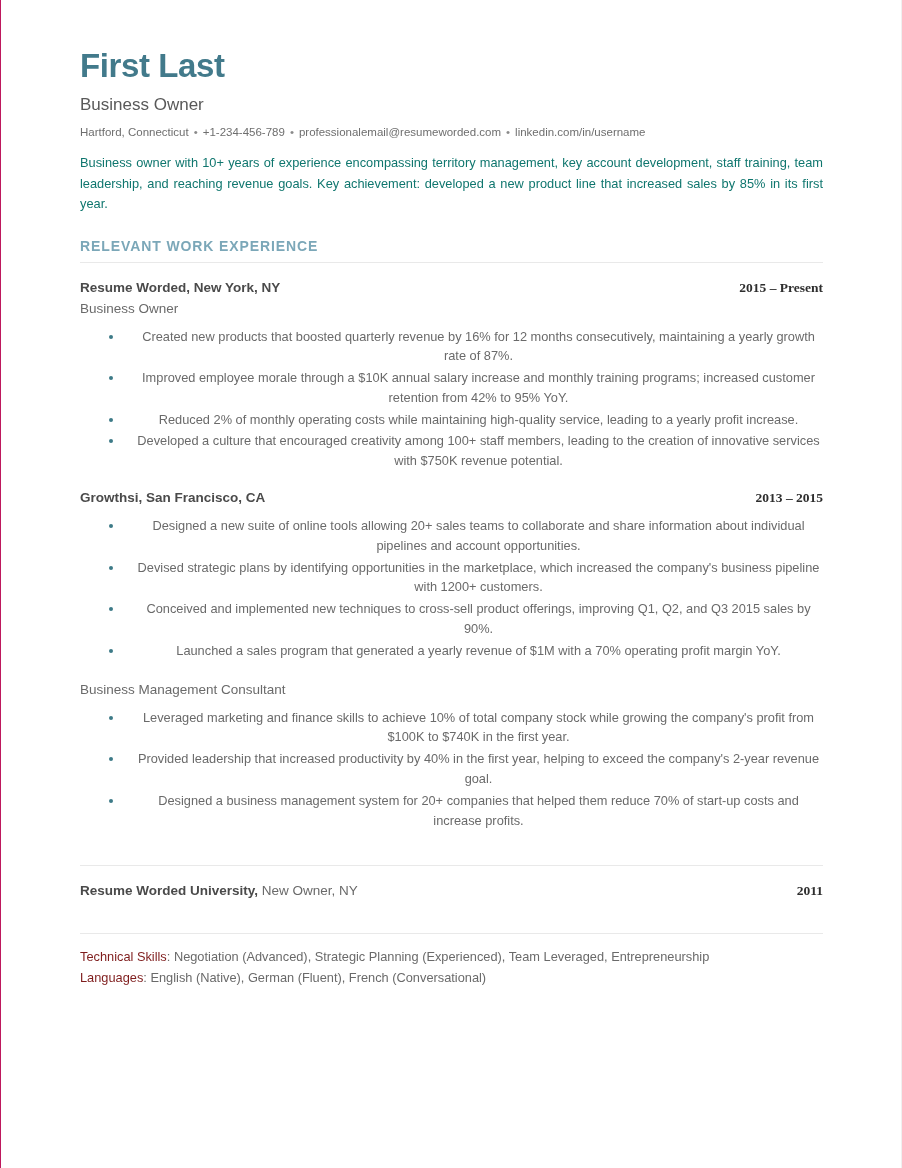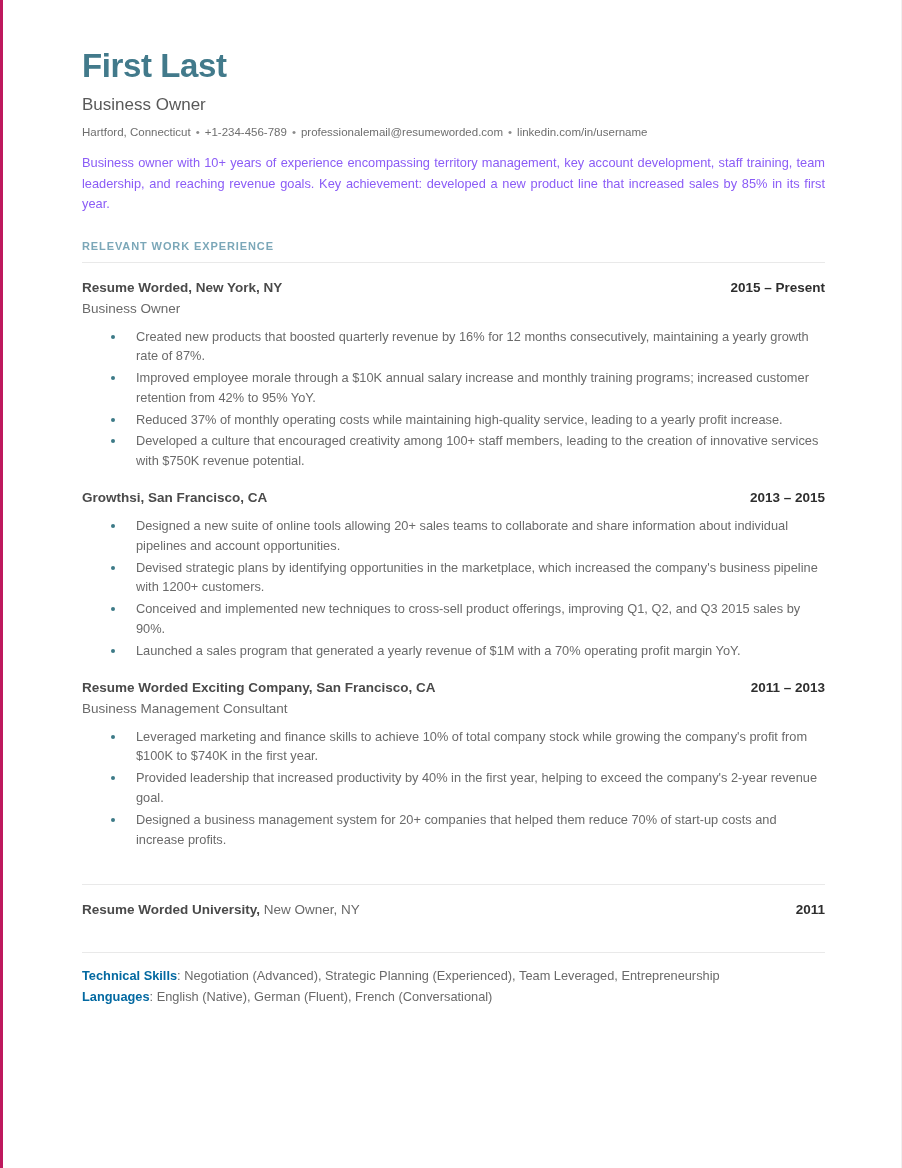--- a/index.html
+++ b/index.html
@@ -13,21 +13,21 @@
     height: 1168px;
     font-family: "Liberation Sans", sans-serif;
     -webkit-font-smoothing: antialiased;
   }
   .page {
     position: relative;
     width: 902px;
     height: 1168px;
     box-sizing: border-box;
     background: #ffffff;
-    border-left: 3px solid #be185d;
+    border-left: 1px solid #be185d;
     border-right: 1px solid #f0f0f0;
     overflow: hidden;
   }
   .content {
     position: absolute;
     left: 79px;
     top: 0;
     width: 743px;
   }
 
@@ -58,30 +58,30 @@
   }
   .contact .sep {
     padding: 0 5px;
     color: #8a8a8a;
   }
 
   .summary {
     padding-top: 13px;
     font-size: 12.8px;
     line-height: 20.5px;
-    color: #8b5cf6;
+    color: #0f766e;
     text-align: justify;
   }
 
   
   .section {
     padding-top: 24px;
   }
   .section-title {
-    font-size: 11px;
+    font-size: 14px;
     line-height: 14px;
     font-weight: bold;
     letter-spacing: 0.9px;
     color: #7ba7b8;
     text-transform: uppercase;
   }
   .section-rule {
     margin-top: 9px;
     height: 1px;
     background: #e9e9e9;
@@ -106,60 +106,62 @@
     font-weight: normal;
     color: #6a6a6a;
   }
   .entry-date {
     font-size: 13.5px;
     line-height: 19px;
     font-weight: bold;
     color: #2e2e2e;
     white-space: nowrap;
     padding-left: 16px;
+    font-family: Liberation Serif, serif;
   }
   .entry-role {
     padding-top: 2px;
     font-size: 13.5px;
     line-height: 19px;
     color: #6a6a6a;
   }
 
   .bullets {
     list-style: none;
     margin: 0;
     padding: 9px 0 0 0;
   }
   .bullets li {
     position: relative;
     padding: 0 0 0 54px;
     margin-bottom: 2px;
     font-size: 12.8px;
     line-height: 19.8px;
     color: #6a6a6a;
+    text-align: center;
   }
   .bullets li .dot {
     position: absolute;
     left: 29px;
     top: 8px;
     width: 4px;
     height: 4px;
     border-radius: 50%;
     background: #3d7a87;
   }
 
   
   .skill-line {
     font-size: 12.8px;
     line-height: 20.5px;
     color: #6a6a6a;
   }
   .skill-line .label {
-    font-weight: bold;
-    color: #0369a1;
+    font-weight: normal;
+    color: #7f1d1d;
   }
   .skills-body {
     padding-top: 13px;
   }
   .edu-body {
     padding-top: 15px;
   }
 </style>
 </head>
 <body>
@@ -182,43 +184,39 @@
 
       <div class="entry">
         <div class="entry-head">
           <div class="entry-org">Resume Worded, New York, NY</div>
           <div class="entry-date">2015 – Present</div>
         </div>
         <div class="entry-role">Business Owner</div>
         <ul class="bullets">
           <li><span class="dot"></span><span>Created new products that boosted quarterly revenue by 16% for 12 months consecutively, maintaining a yearly growth rate of 87%.</span></li>
           <li><span class="dot"></span><span>Improved employee morale through a $10K annual salary increase and monthly training programs; increased customer retention from 42% to 95% YoY.</span></li>
-          <li><span class="dot"></span><span>Reduced 37% of monthly operating costs while maintaining high-quality service, leading to a yearly profit increase.</span></li>
+          <li><span class="dot"></span><span>Reduced 2% of monthly operating costs while maintaining high-quality service, leading to a yearly profit increase.</span></li>
           <li><span class="dot"></span><span>Developed a culture that encouraged creativity among 100+ staff members, leading to the creation of innovative services with $750K revenue potential.</span></li>
         </ul>
       </div>
 
       <div class="entry">
         <div class="entry-head">
           <div class="entry-org">Growthsi, San Francisco, CA</div>
           <div class="entry-date">2013 – 2015</div>
         </div>
         <ul class="bullets">
           <li><span class="dot"></span><span>Designed a new suite of online tools allowing 20+ sales teams to collaborate and share information about individual pipelines and account opportunities.</span></li>
           <li><span class="dot"></span><span>Devised strategic plans by identifying opportunities in the marketplace, which increased the company's business pipeline with 1200+ customers.</span></li>
           <li><span class="dot"></span><span>Conceived and implemented new techniques to cross-sell product offerings, improving Q1, Q2, and Q3 2015 sales by 90%.</span></li>
           <li><span class="dot"></span><span>Launched a sales program that generated a yearly revenue of $1M with a 70% operating profit margin YoY.</span></li>
         </ul>
       </div>
 
       <div class="entry">
-        <div class="entry-head">
-          <div class="entry-org">Resume Worded Exciting Company, San Francisco, CA</div>
-          <div class="entry-date">2011 – 2013</div>
-        </div>
         <div class="entry-role">Business Management Consultant</div>
         <ul class="bullets">
           <li><span class="dot"></span><span>Leveraged marketing and finance skills to achieve 10% of total company stock while growing the company's profit from $100K to $740K in the first year.</span></li>
           <li><span class="dot"></span><span>Provided leadership that increased productivity by 40% in the first year, helping to exceed the company's 2-year revenue goal.</span></li>
           <li><span class="dot"></span><span>Designed a business management system for 20+ companies that helped them reduce 70% of start-up costs and increase profits.</span></li>
         </ul>
       </div>
     </div>
 
     <div class="section">

